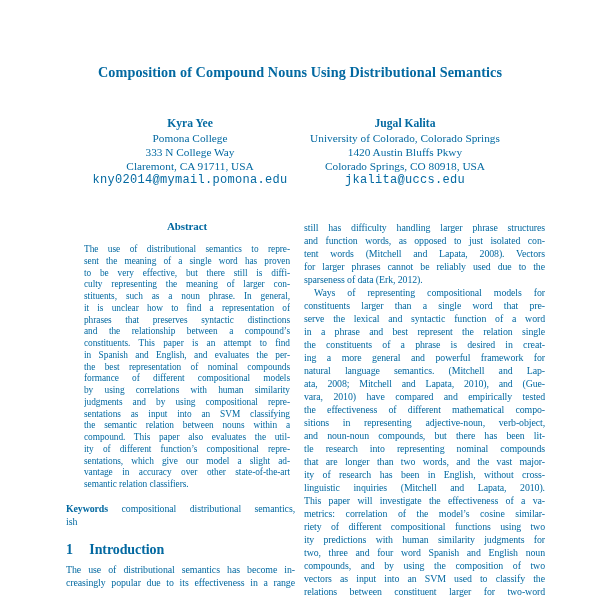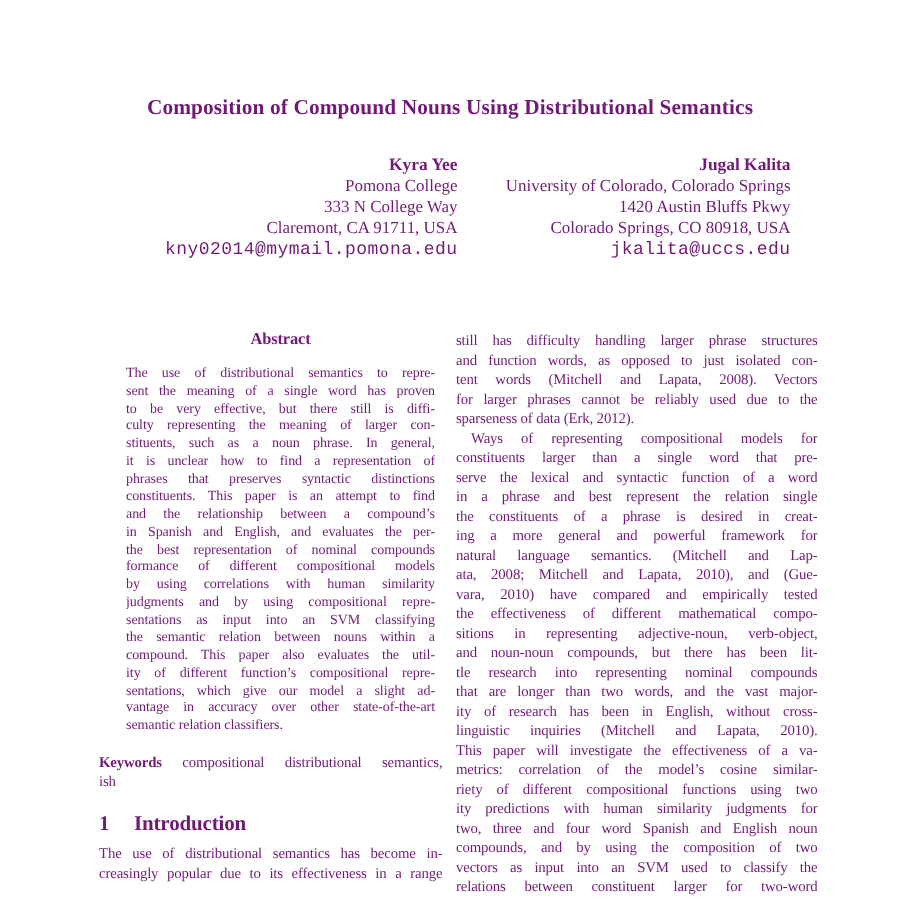--- a/index.html
+++ b/index.html
@@ -6,21 +6,21 @@
     margin: 0;
     padding: 0;
     background: #ffffff;
   }
   .page {
     position: relative;
     width: 600px;
     height: 600px;
     background: #ffffff;
     overflow: hidden;
-    color: #701a75;
+    color: #0369a1;
     font-family: "Liberation Serif", serif;
   }
   .title {
     position: absolute;
     top: 64px;
     left: 0;
     width: 600px;
     margin: 0;
     text-align: center;
     font-size: 14.2px;
@@ -28,22 +28,22 @@
     letter-spacing: 0.1px;
   }
   .authors {
     position: absolute;
     top: 103px;
     left: 0;
     width: 600px;
   }
   .author {
     position: absolute;
-    top: 0;
-    text-align: right;
+    top: 14px;
+    text-align: center;
     font-size: 11.3px;
     line-height: 14px;
   }
   .author.a1 { left: 75px;  width: 230px; }
   .author.a2 { left: 283px; width: 244px; }
   .aname { font-weight: bold; font-size: 11.6px; }
   .email {
     font-family: "Liberation Mono", "DejaVu Sans Mono", monospace;
     font-size: 12px;
     letter-spacing: 0.3px;
@@ -122,22 +122,22 @@
   <div class="col col-left">
     <div class="abs-head">Abstract</div>
     <div class="abs-body">
         <div class="tline">The use of distributional semantics to repre-</div>
         <div class="tline">sent the meaning of a single word has proven</div>
         <div class="tline">to be very effective, but there still is diffi-</div>
         <div class="tline">culty representing the meaning of larger con-</div>
         <div class="tline">stituents, such as a noun phrase. In general,</div>
         <div class="tline">it is unclear how to find a representation of</div>
         <div class="tline">phrases that preserves syntactic distinctions</div>
+        <div class="tline">and the relationship between a compound’s</div>
         <div class="tline">constituents. This paper is an attempt to find</div>
-        <div class="tline">and the relationship between a compound’s</div>
         <div class="tline">in Spanish and English, and evaluates the per-</div>
         <div class="tline">the best representation of nominal compounds</div>
         <div class="tline">formance of different compositional models</div>
         <div class="tline">by using correlations with human similarity</div>
         <div class="tline">judgments and by using compositional repre-</div>
         <div class="tline">sentations as input into an SVM classifying</div>
         <div class="tline">the semantic relation between nouns within a</div>
         <div class="tline">compound. This paper also evaluates the util-</div>
         <div class="tline">ity of different function’s compositional repre-</div>
         <div class="tline">sentations, which give our model a slight ad-</div>

